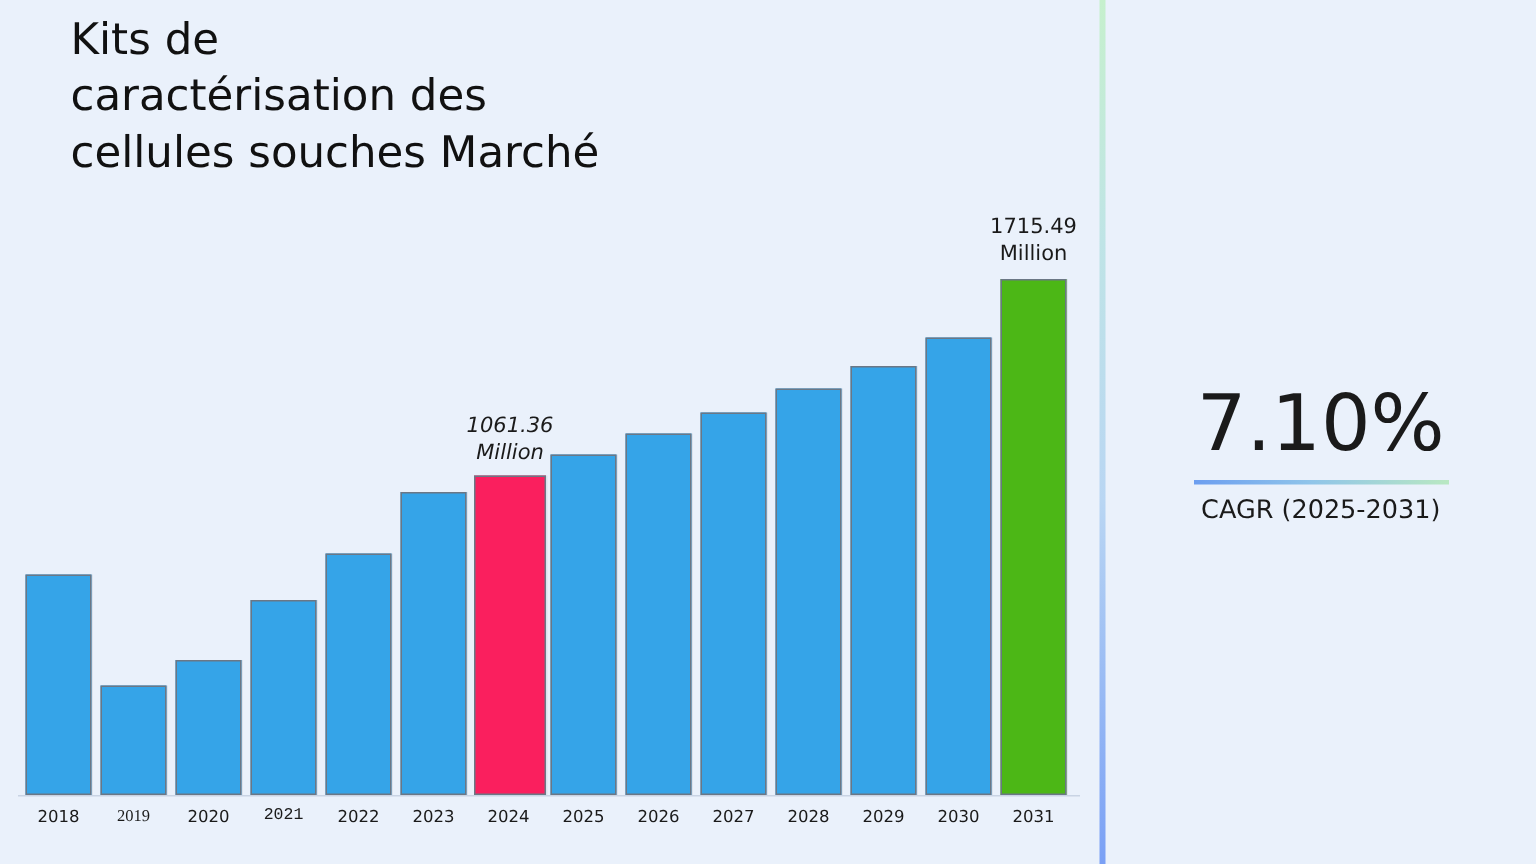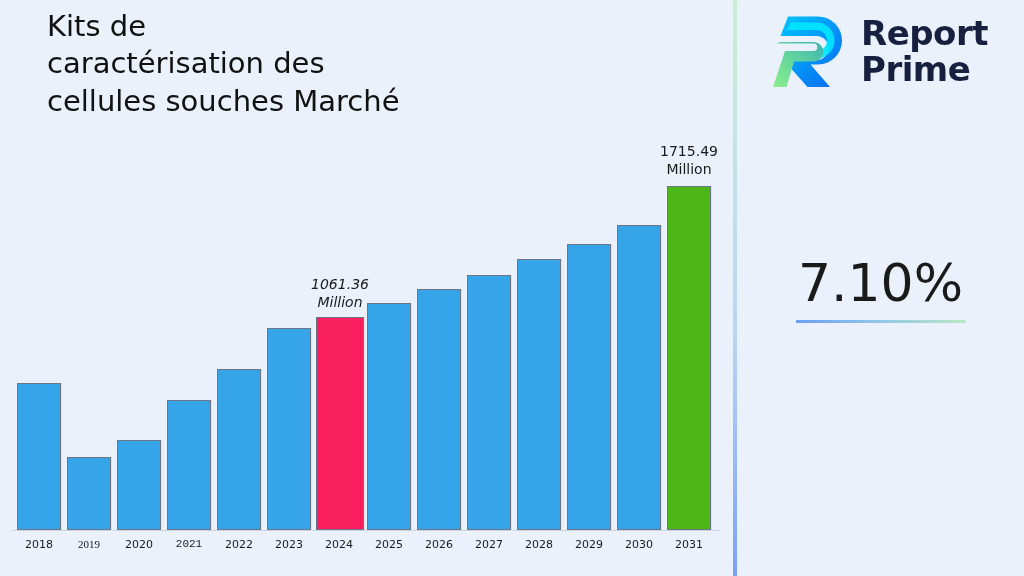--- a/index.html
+++ b/index.html
@@ -229,41 +229,20 @@
 Million</div>
       </div>
       <div class="tick-label" style="left: 667px; width: 44px;">2031</div>
     </div>
 </div>
 
 <div id="divider"></div>
 
 <div id="side-panel">
 
-  <div id="logo-block">
-    <svg id="logo-mark" viewBox="0 0 100 104">
-      <defs>
-        <linearGradient id="gBlue" x1="0" y1="0" x2="1" y2="1">
-          <stop offset="0" stop-color="#00c6ff"></stop>
-          <stop offset="1" stop-color="#0a66f0"></stop>
-        </linearGradient>
-        <linearGradient id="gGreen" x1="0" y1="1" x2="1" y2="0">
-          <stop offset="0" stop-color="#8cf08c"></stop>
-          <stop offset="1" stop-color="#3ab7b0"></stop>
-        </linearGradient>
-      </defs>
-
-      <path d="M22 6 H62 a32 32 0 0 1 0 64 H52 l26 30 H48 L16 64 h44 a16 16 0 0 0 0 -32 H12 Z" fill="url(#gBlue)"></path>
-
-      <path d="M26 14 H60 a24 24 0 0 1 0 48 H34 l-6 -10 h32 a14 14 0 0 0 0 -28 H20 Z" fill="#00e5ff" opacity="0.92"></path>
-
-      <path d="M12 40 H56 a13 13 0 0 1 0 26 H30 l-10 34 H2 l16 -48 h38 a5 5 0 0 0 0 -10 H6 Z" fill="url(#gGreen)"></path>
-    </svg>
-    <div id="logo-text">Report
-Prime</div>
-  </div>
 
   <div id="cagr-block">
     <div id="cagr-value">7.10%</div>
     <div id="cagr-rule"></div>
+    <div id="cagr-label">CAGR (2025-2031)</div>
   </div>
 
 </div>
 
 </body></html>

